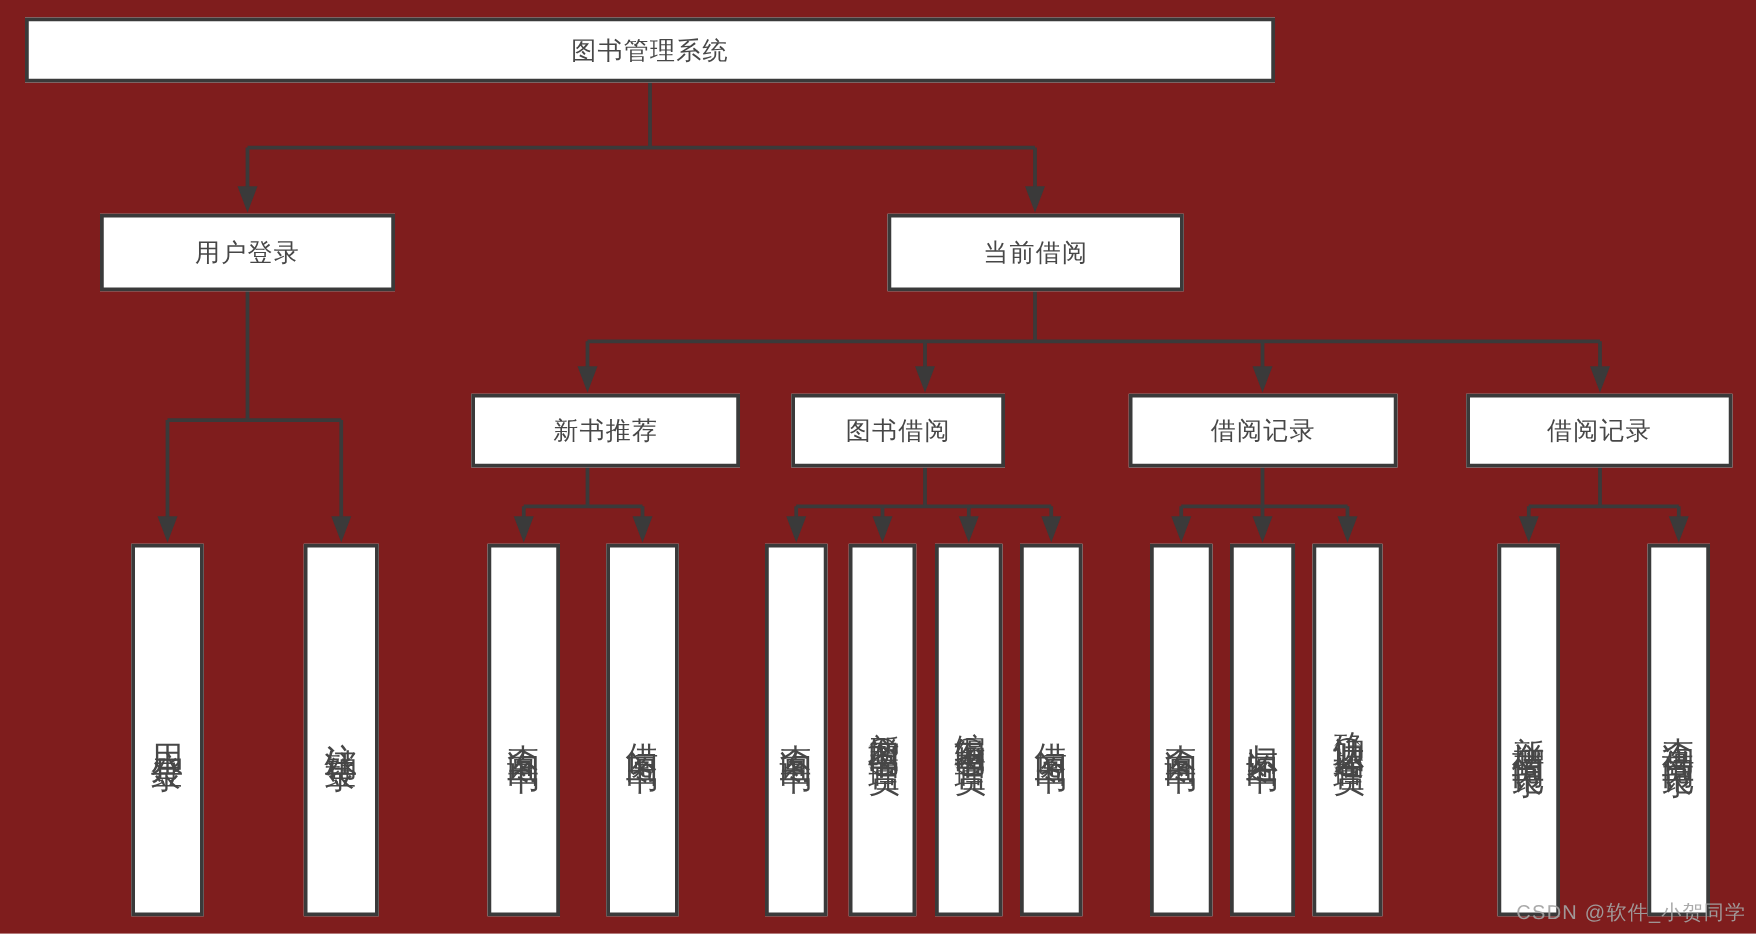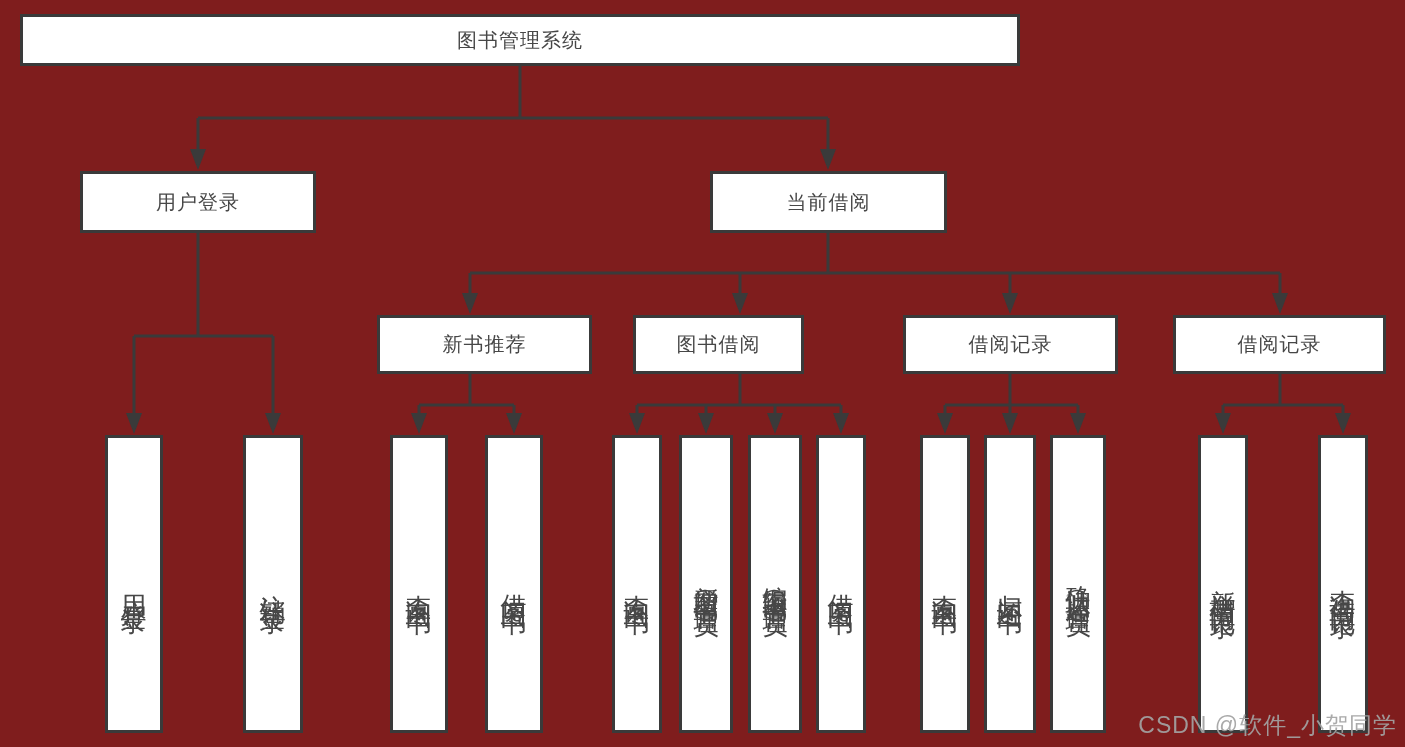--- a/index.html
+++ b/index.html
@@ -45,21 +45,21 @@
     text-align: center;
   }
   .node.v.small {
     font-size: 25px;
     letter-spacing: 4px;
   }
   #watermark {
     position: absolute;
     right: 8px;
     bottom: 6px;
-    font-size: 23px;
+    font-size: 16px;
     color: #a3a3a3;
     letter-spacing: 1px;
     white-space: nowrap;
     opacity: 0.92;
   }
 </style>
 </head>
 <body>
 
 <div id="stage">

